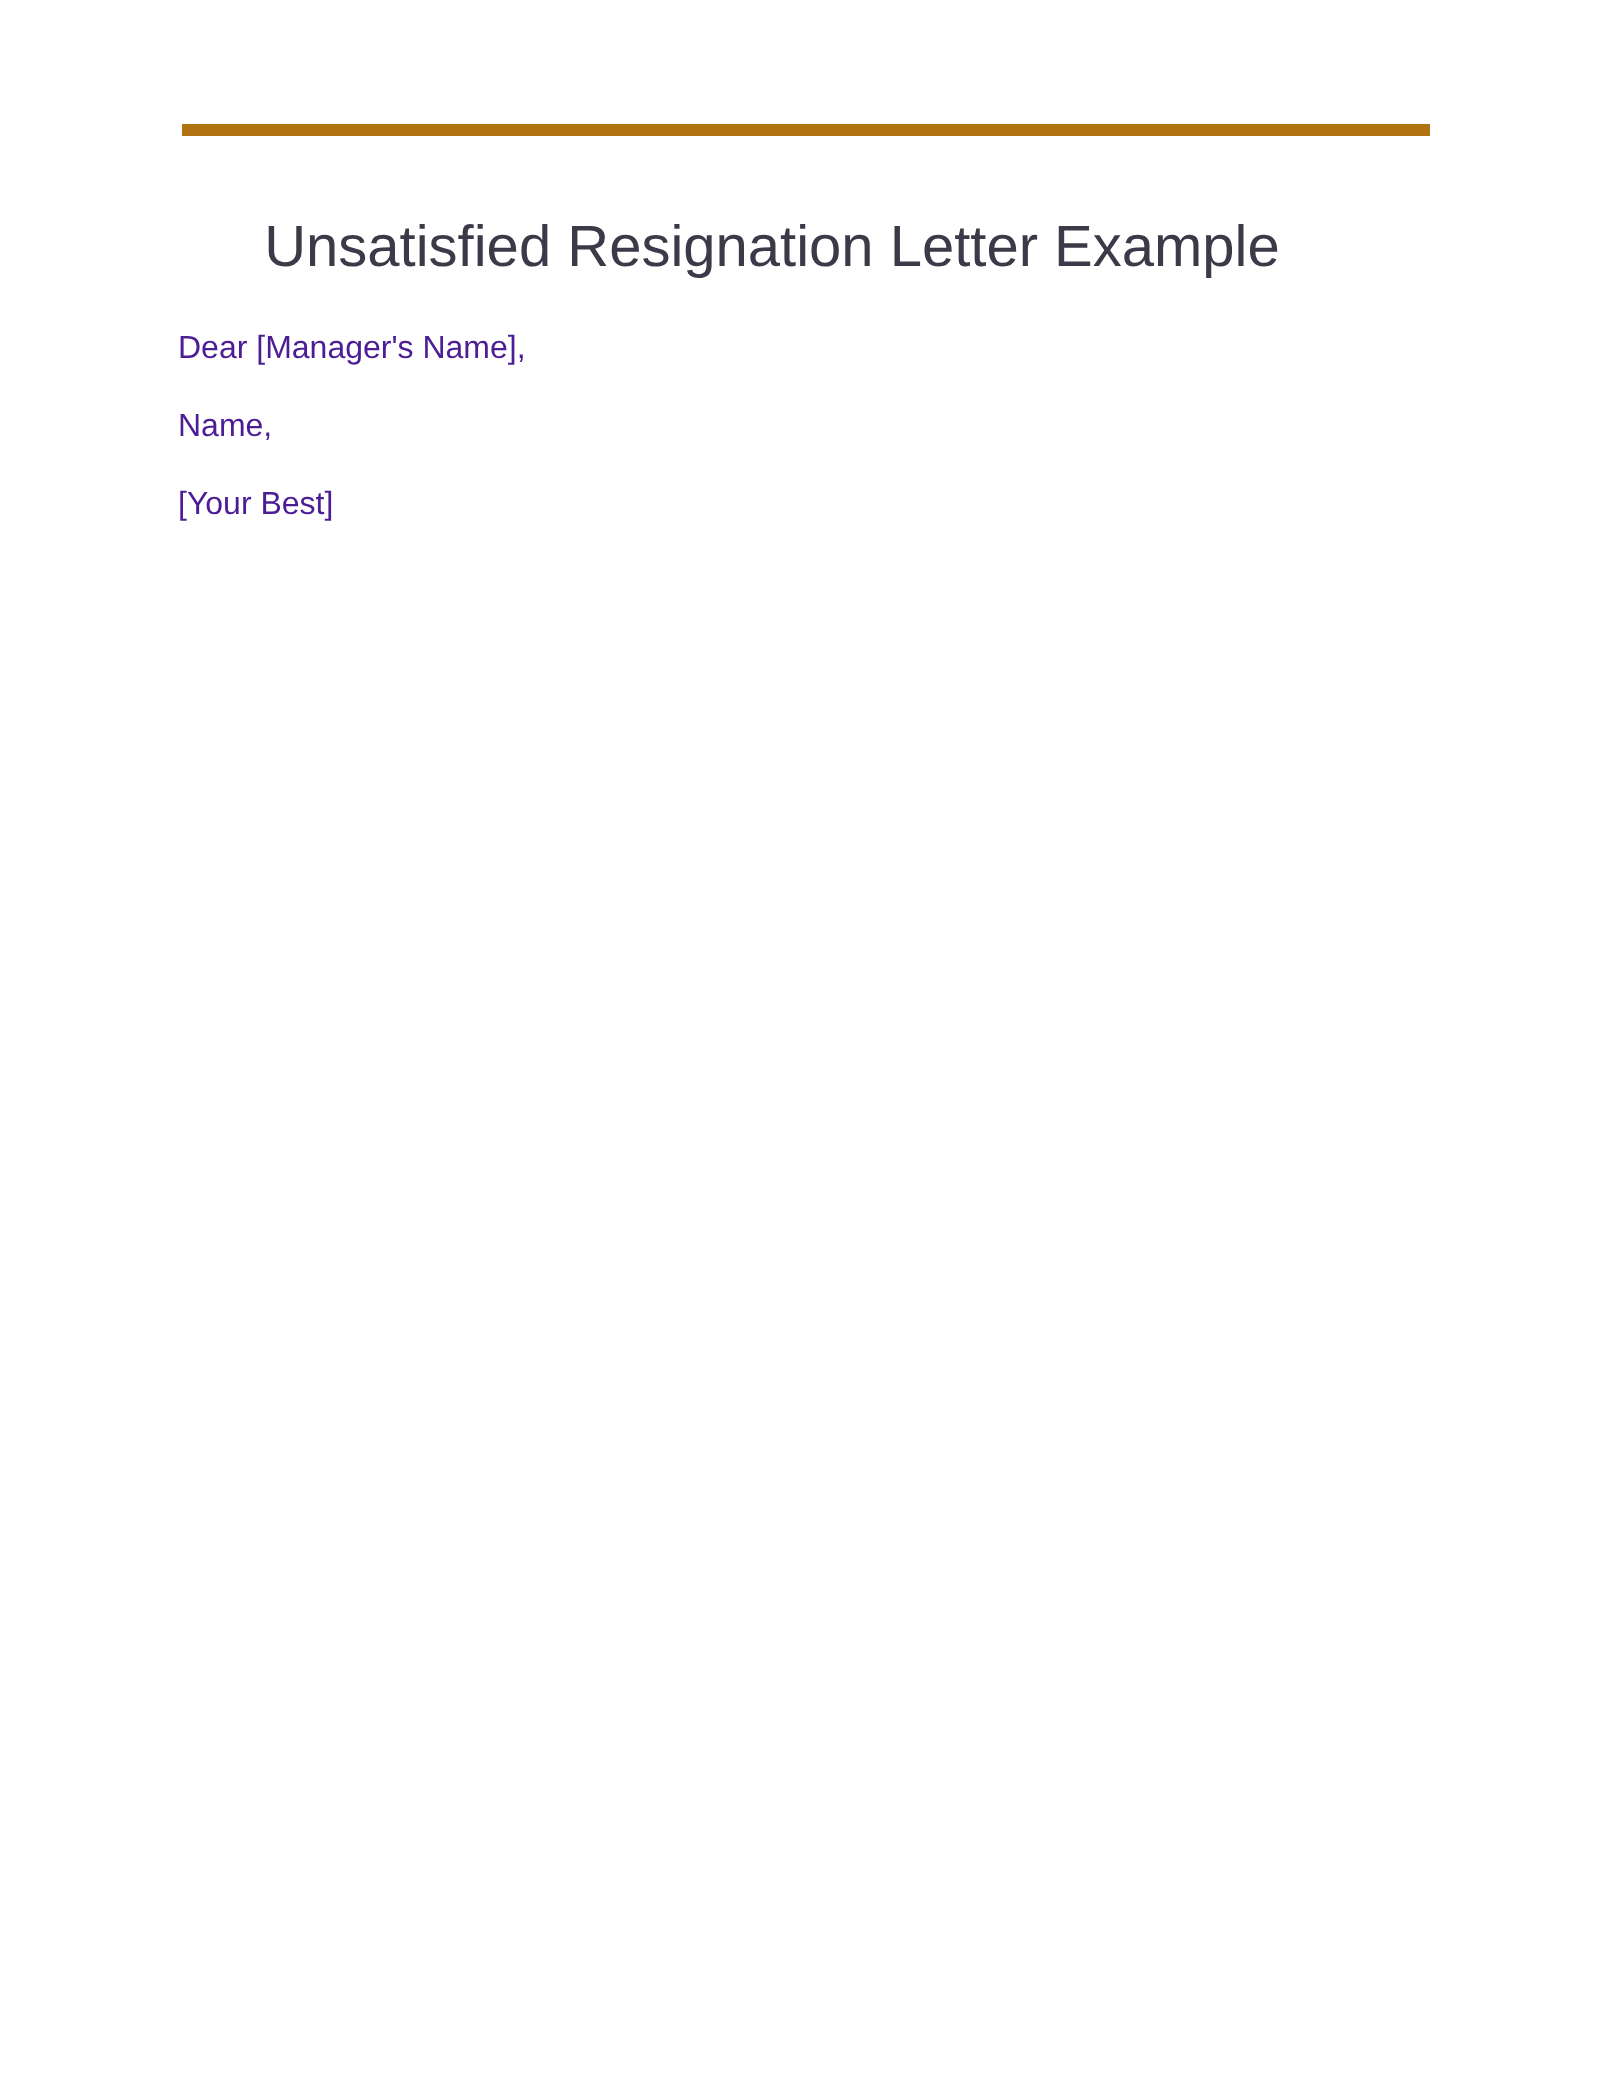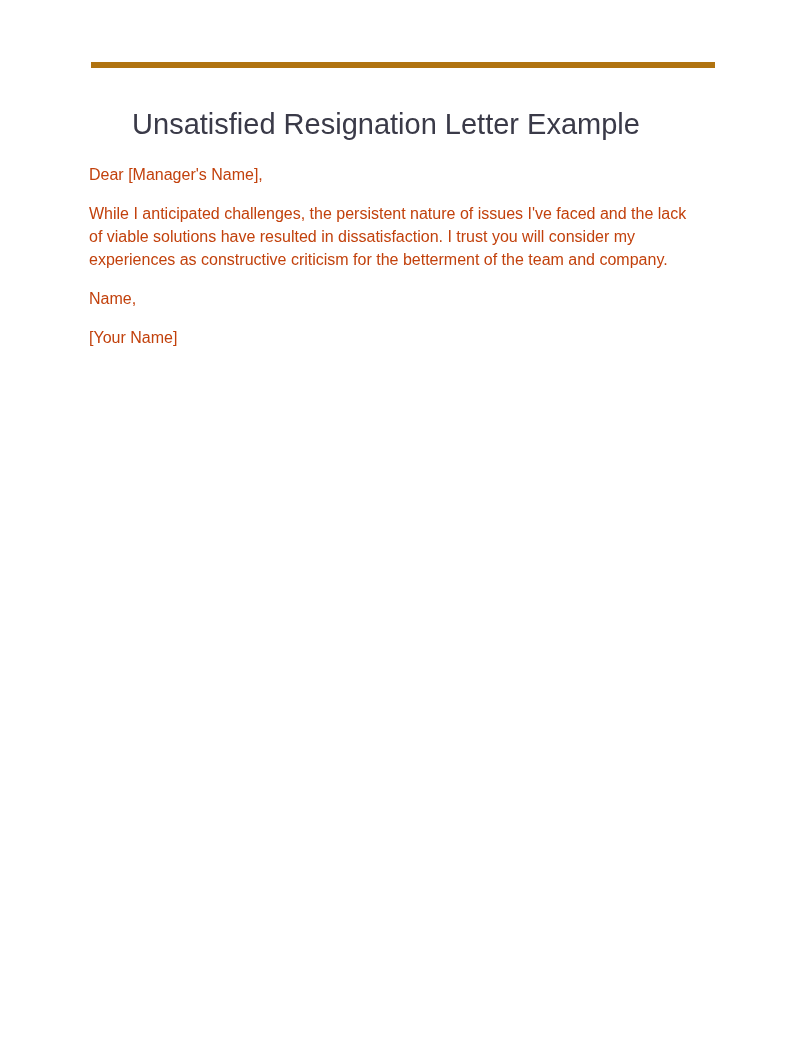--- a/index.html
+++ b/index.html
@@ -35,31 +35,30 @@
       margin: 0;
       font-weight: normal;
     }
     .content {
       position: absolute;
       left: 89px;
       top: 163px;
       width: 600px;
       font-size: 16px;
       line-height: 23px;
-      color: #c2410c;
+      color: #4c1d95;
     }
     .content p {
       margin: 0 0 16px 0;
     }
   </style>
 </head>
 <body>
 
 <div class="top-rule"></div>
 
 <h1 class="title">Unsatisfied Resignation Letter Example</h1>
 
 <div class="content">
   <p>Dear [Manager's Name],</p>
-  <p>While I anticipated challenges, the persistent nature of issues I've faced and the lack of viable solutions have resulted in dissatisfaction. I trust you will consider my experiences as constructive criticism for the betterment of the team and company.</p>
   <p>Name,</p>
-  <p>[Your Name]</p>
+  <p>[Your Best]</p>
 </div>
 
 </body></html>

